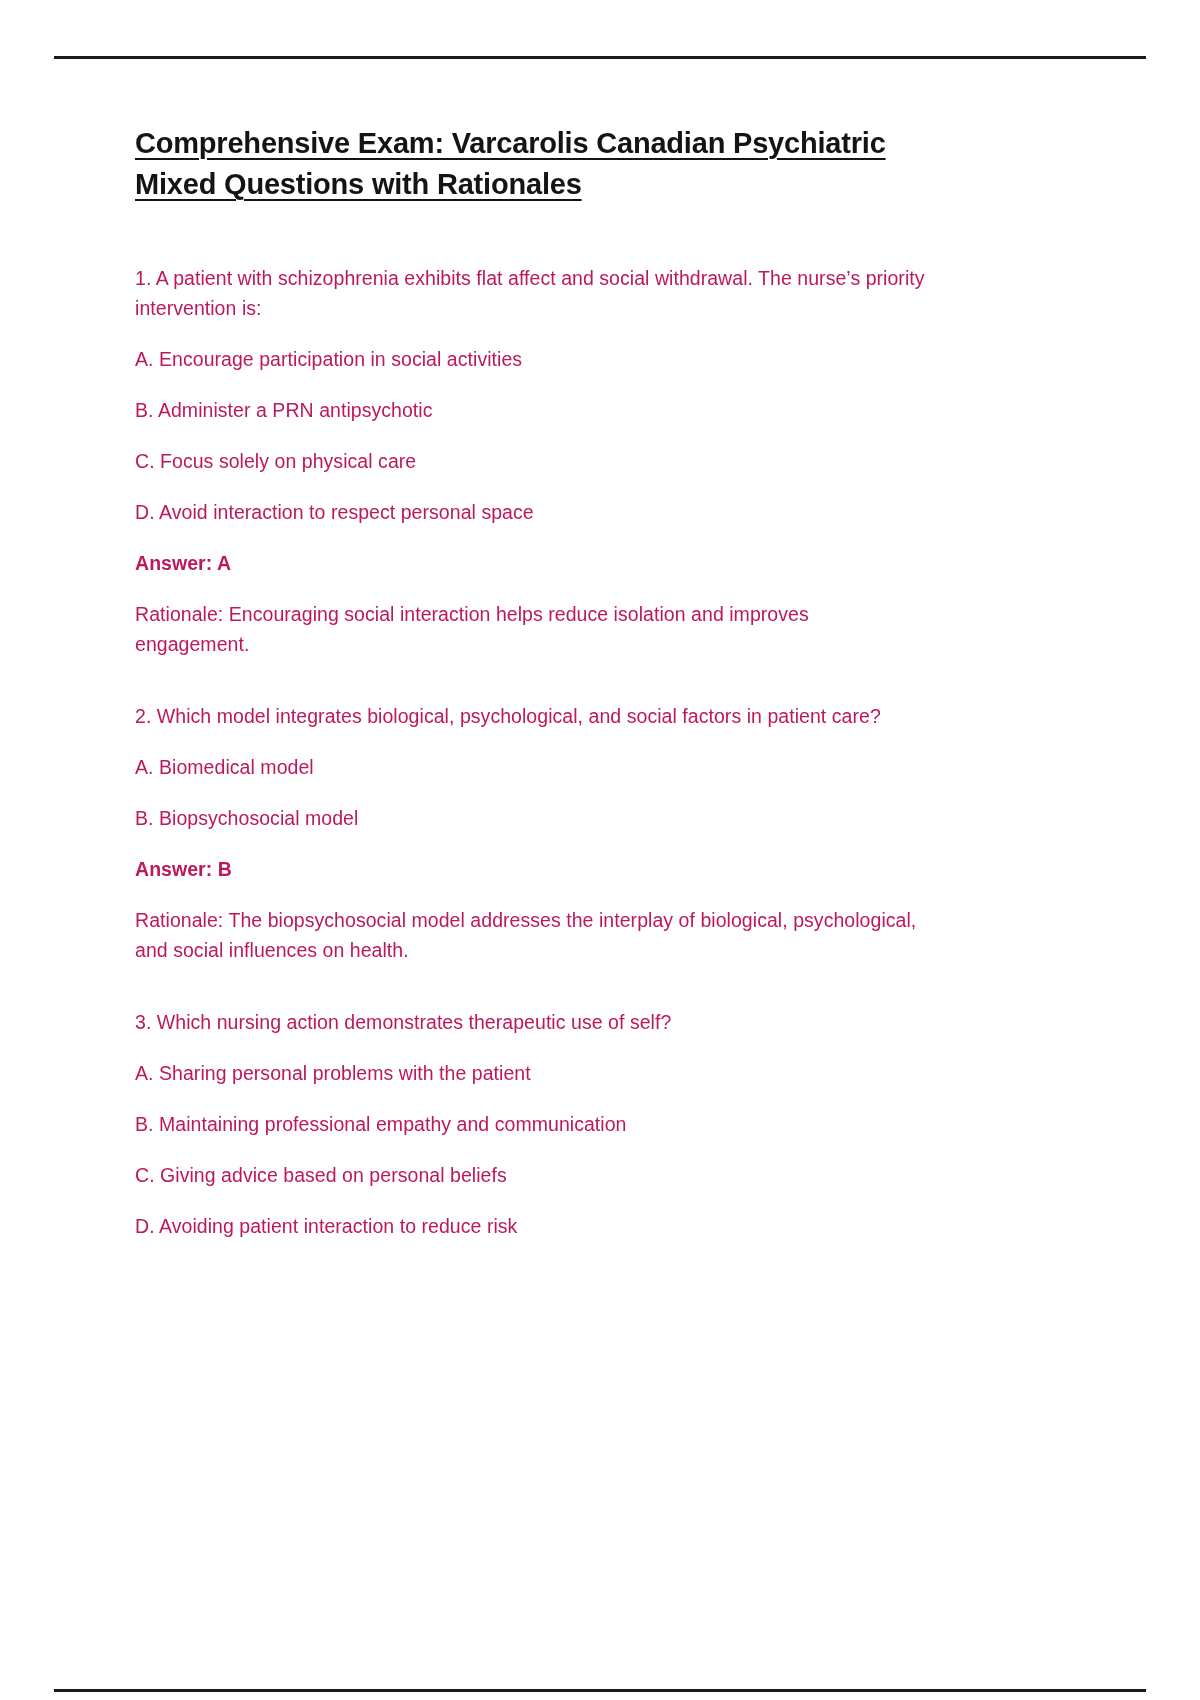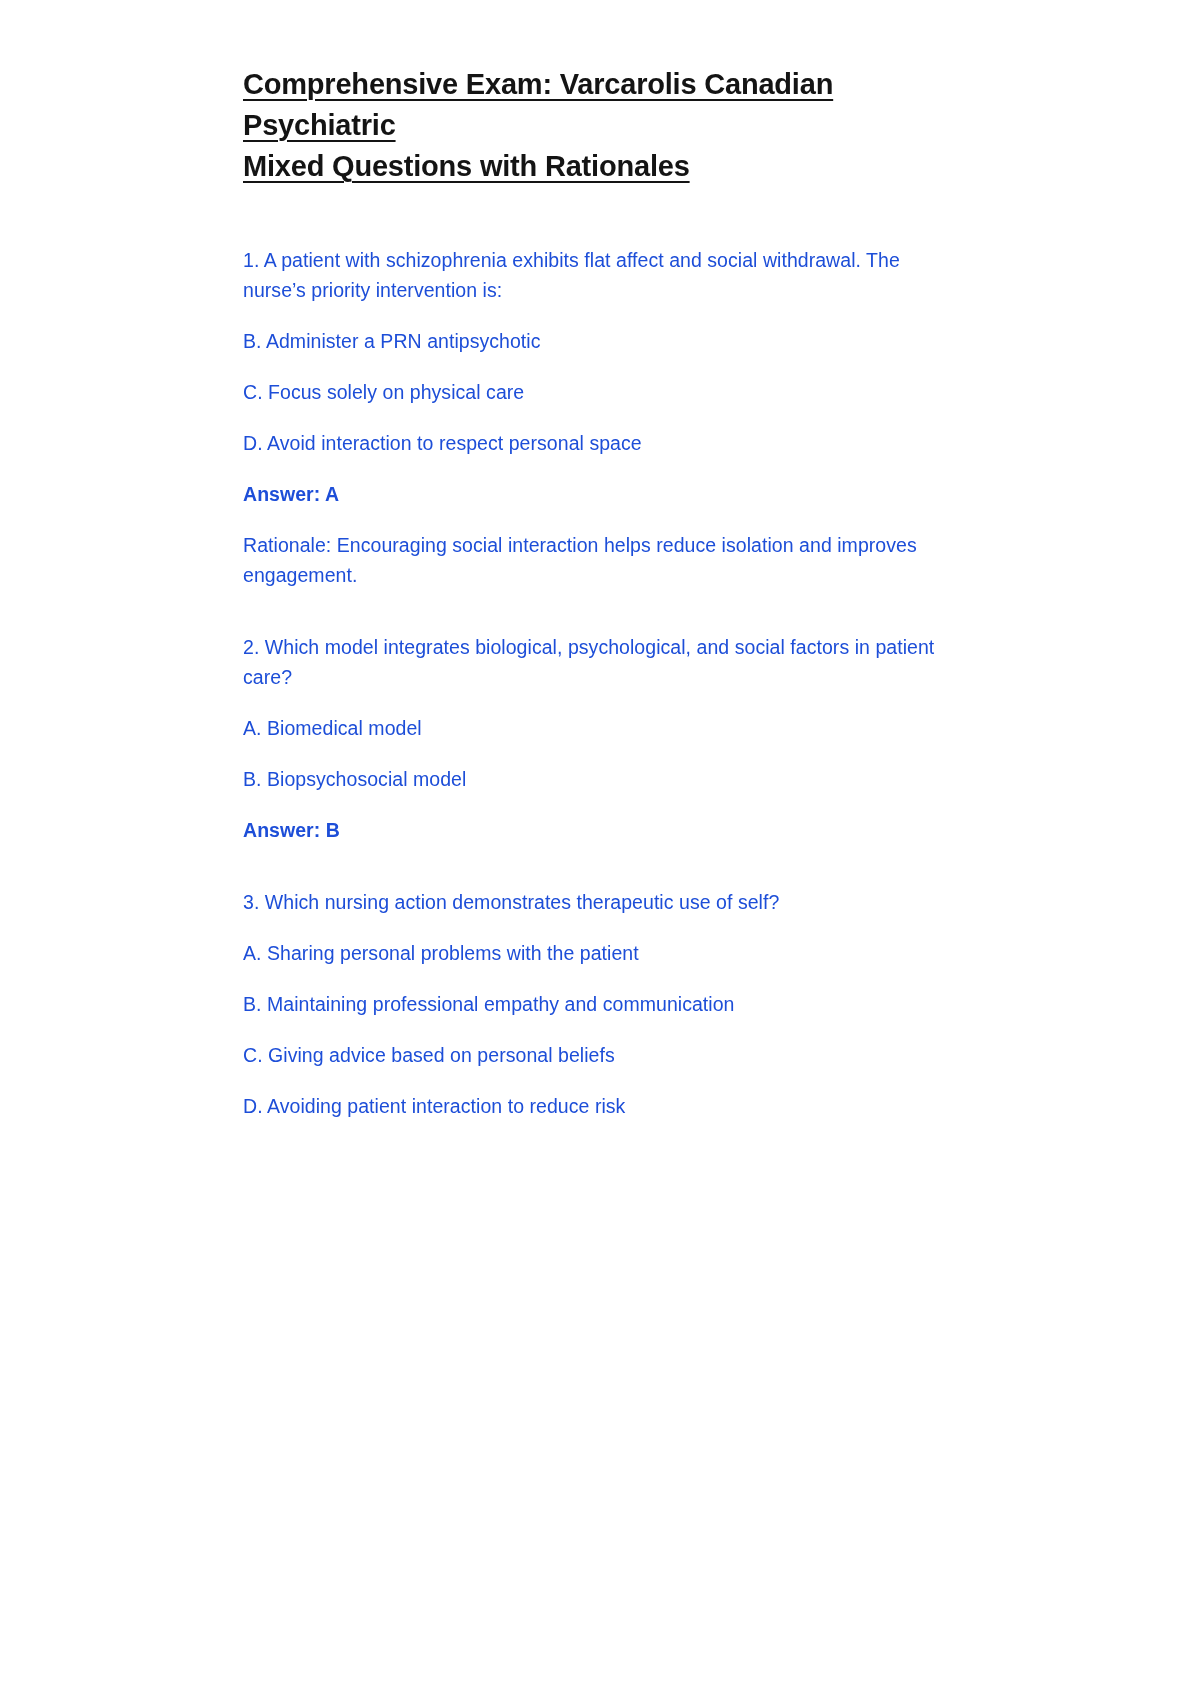--- a/index.html
+++ b/index.html
@@ -14,21 +14,21 @@
     color: #1c1c1c;
     -webkit-font-smoothing: antialiased;
     position: relative;
     overflow: hidden;
   }
 
   .page {
     position: absolute;
     inset: 0;
     display: flex;
-    flex-direction: row;
+    flex-direction: column;
   }
 
   .rule {
     height: 0;
     border-top: 3px solid #1a1a1a;
     margin: 0 54px;
     flex: 0 0 auto;
   }
   .rule-top { margin-top: 56px; }
   .rule-bottom { margin-top: auto; margin-bottom: 8px; }
@@ -59,21 +59,21 @@
     margin-top: 42px;
   }
   .qblock:first-of-type { margin-top: 58px; }
 
   .qtext,
   .opt,
   .answer,
   .rationale {
     font-size: 19.5px;
     line-height: 30px;
-    color: #1d4ed8;
+    color: #be185d;
     margin: 0 0 21px 0;
     max-width: 860px;
     letter-spacing: 0.05px;
   }
   .qtext { max-width: 855px; }
   .rationale { margin-bottom: 0; max-width: 790px; }
   .answer { margin-bottom: 21px; font-weight: bold; }
 
   .opt:last-of-type { margin-bottom: 21px; }
 
@@ -88,32 +88,34 @@
 
   <div class="content">
 
     <h1 class="doc-title">
       <span class="ttl-line">Comprehensive Exam: Varcarolis Canadian Psychiatric</span>
       <span class="ttl-line">Mixed Questions with Rationales</span>
     </h1>
 
     <section class="qblock">
       <p class="qtext">1. A patient with schizophrenia exhibits flat affect and social withdrawal. The nurse’s priority intervention is:</p>
+      <p class="opt">A. Encourage participation in social activities</p>
       <p class="opt">B. Administer a PRN antipsychotic</p>
       <p class="opt">C. Focus solely on physical care</p>
       <p class="opt">D. Avoid interaction to respect personal space</p>
       <p class="answer">Answer: A</p>
       <p class="rationale">Rationale: Encouraging social interaction helps reduce isolation and improves engagement.</p>
     </section>
 
     <section class="qblock">
       <p class="qtext">2. Which model integrates biological, psychological, and social factors in patient care?</p>
       <p class="opt">A. Biomedical model</p>
       <p class="opt">B. Biopsychosocial model</p>
       <p class="answer">Answer: B</p>
+      <p class="rationale">Rationale: The biopsychosocial model addresses the interplay of biological, psychological, and social influences on health.</p>
     </section>
 
     <section class="qblock partial">
       <p class="qtext">3. Which nursing action demonstrates therapeutic use of self?</p>
       <p class="opt">A. Sharing personal problems with the patient</p>
       <p class="opt">B. Maintaining professional empathy and communication</p>
       <p class="opt">C. Giving advice based on personal beliefs</p>
       <p class="opt">D. Avoiding patient interaction to reduce risk</p>
     </section>
 

